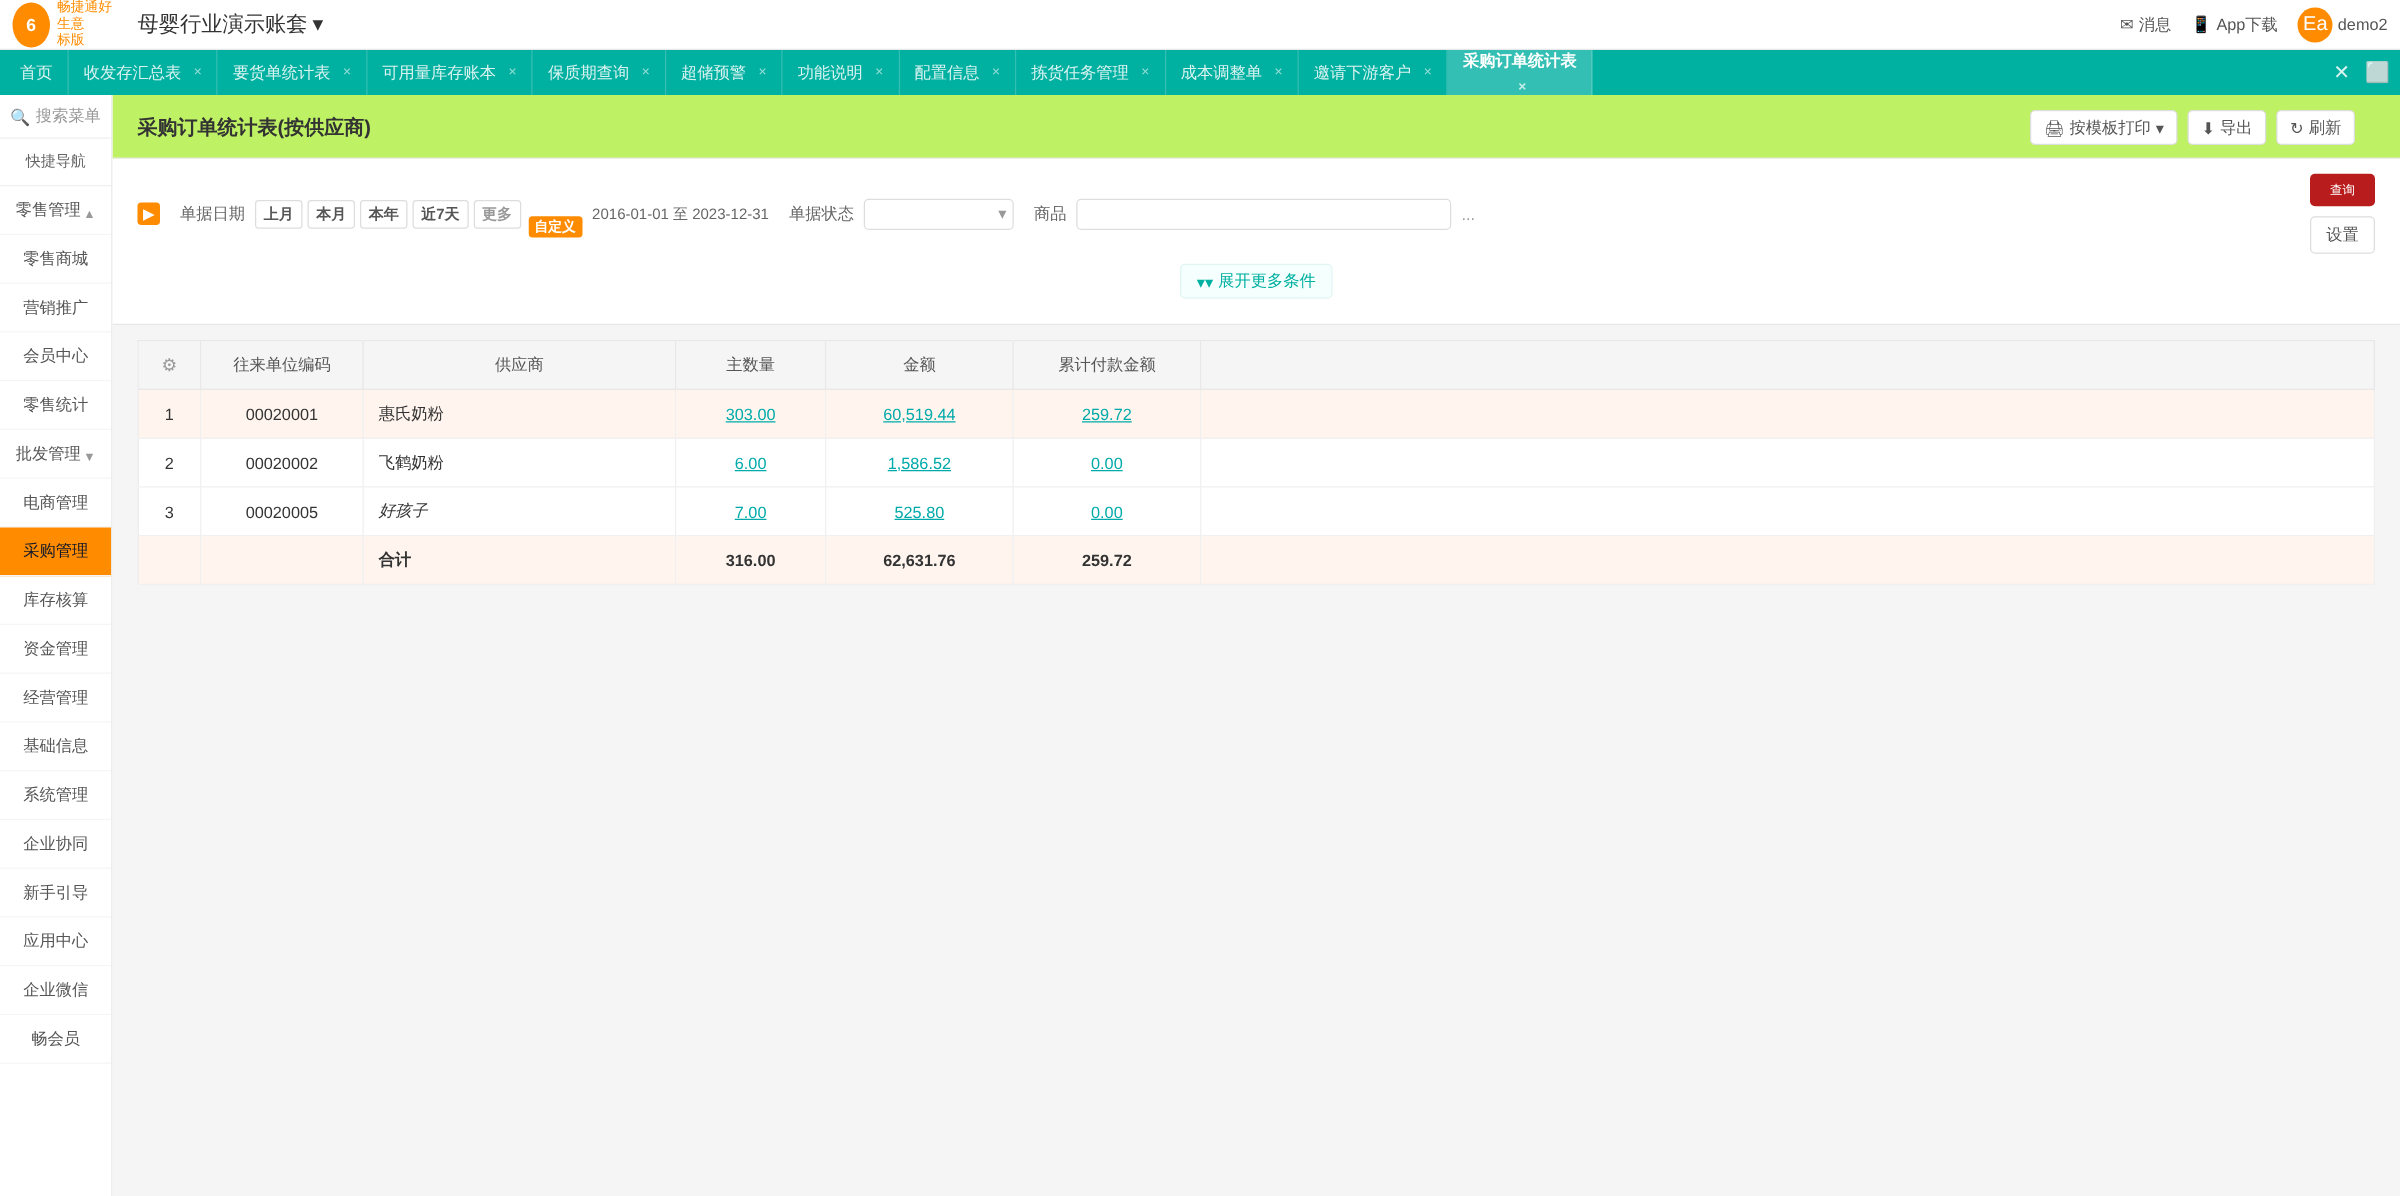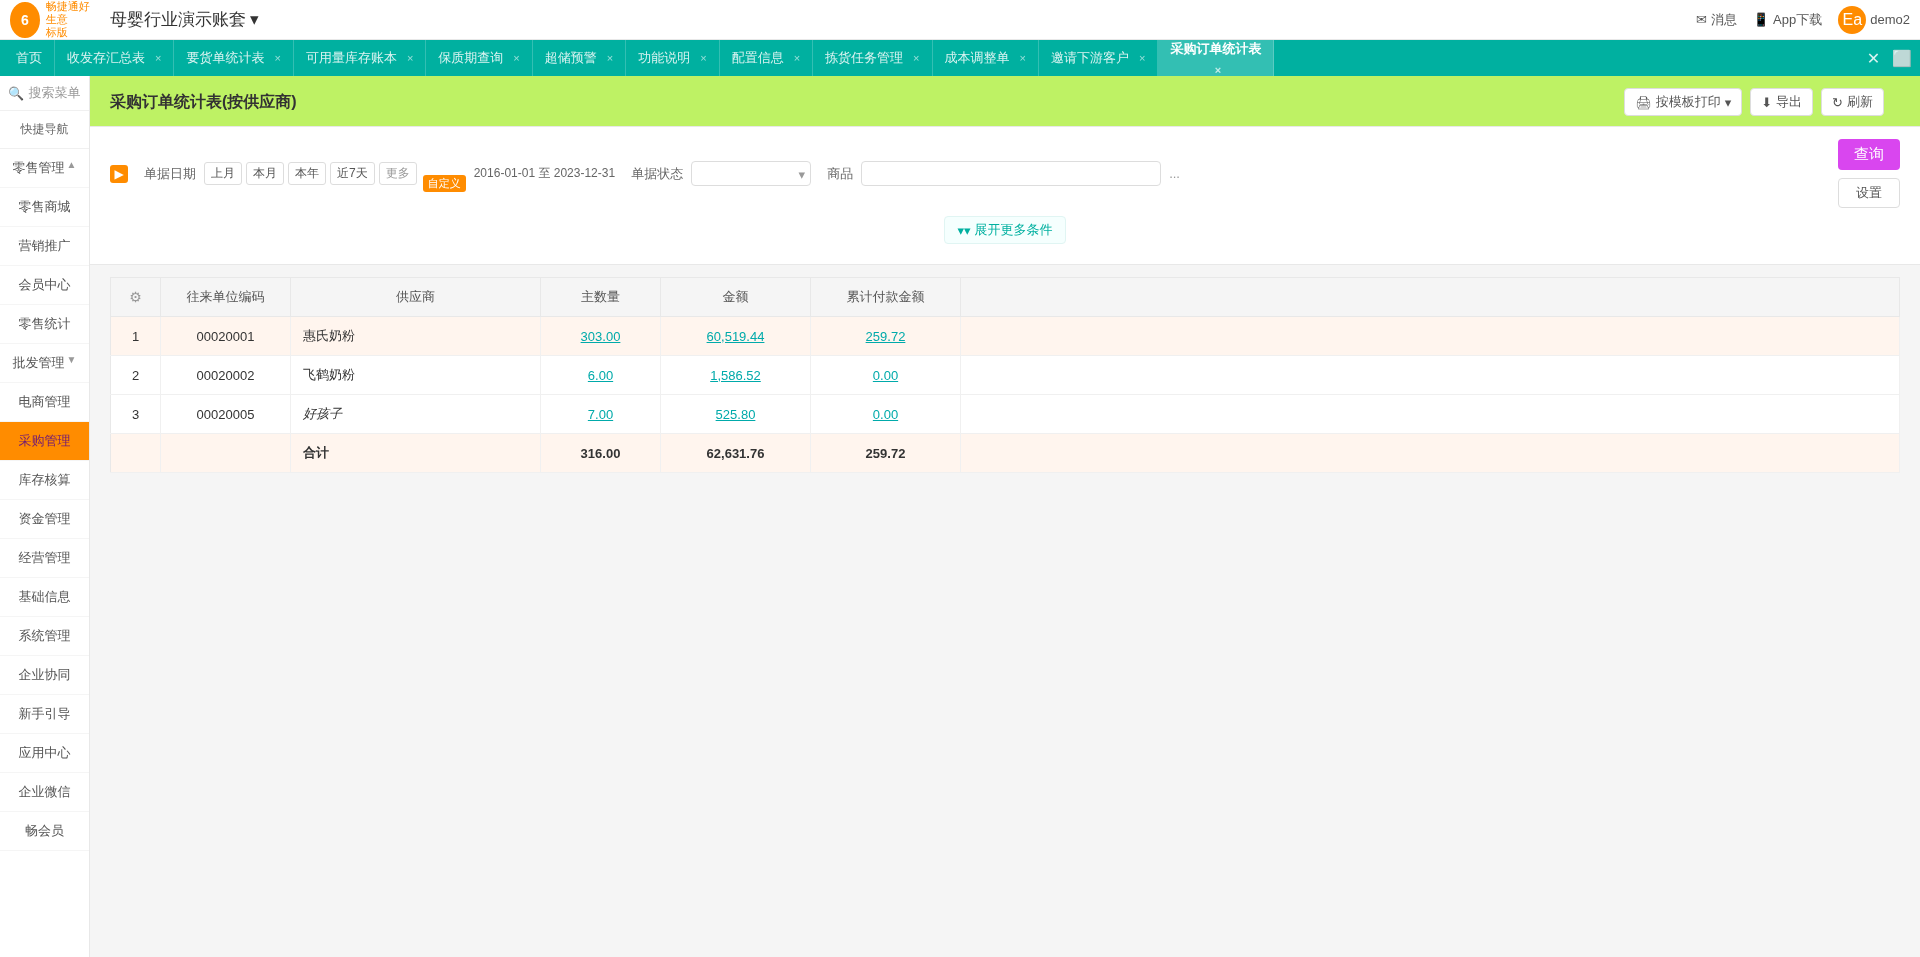--- a/index.html
+++ b/index.html
@@ -28,41 +28,41 @@
     
     .main-layout { display: flex; height: calc(957px - 76px); }
 
     
     .sidebar { width: 90px; background: #fff; border-right: 1px solid #e8e8e8; display: flex; flex-direction: column; overflow-y: auto; }
     .sidebar-search { padding: 8px 6px; border-bottom: 1px solid #f0f0f0; text-align: center; }
     .sidebar-search-btn { background: none; border: none; color: #999; font-size: 13px; cursor: pointer; display: flex; align-items: center; gap: 4px; justify-content: center; width: 100%; }
     .sidebar-nav { padding: 4px 0; border-bottom: 1px solid #f0f0f0; text-align: center; }
     .sidebar-nav-label { font-size: 12px; color: #666; padding: 6px 4px; cursor: pointer; display: block; }
     .sidebar-item { padding: 10px 4px; text-align: center; color: #555; font-size: 13px; cursor: pointer; border-bottom: 1px solid #f5f5f5; }
-    .sidebar-item.active { background: #ff8c00; color: #701a75; }
-    .sidebar-item-with-arrow { display: flex; align-items: flex-start; justify-content: center; gap: 2px; }
+    .sidebar-item.active { background: #ff8c00; color: #0f172a; }
+    .sidebar-item-with-arrow { display: flex; align-items: flex-end; justify-content: center; gap: 2px; }
     .sidebar-arrow { font-size: 10px; color: #999; }
 
     
     .content-area { flex: 1; background: #f5f5f5; overflow: auto; }
 
     
     .page-header { background: #bef264; padding: 12px 36px 0 20px; border-bottom: 1px solid #e8e8e8; display: flex; align-items: center; justify-content: space-between; }
     .page-title { font-size: 16px; color: #333; font-weight: bold; padding-bottom: 10px; }
     .page-header-actions { display: flex; align-items: center; gap: 8px; padding-bottom: 10px; }
     .btn-print { background: #fff; border: 1px solid #ddd; color: #555; padding: 4px 10px; border-radius: 4px; cursor: pointer; font-size: 13px; display: flex; align-items: center; gap: 4px; }
     .btn-export { background: #fff; border: 1px solid #ddd; color: #555; padding: 4px 10px; border-radius: 4px; cursor: pointer; font-size: 13px; display: flex; align-items: center; gap: 4px; }
     .btn-refresh { background: #fff; border: 1px solid #ddd; color: #555; padding: 4px 10px; border-radius: 4px; cursor: pointer; font-size: 13px; display: flex; align-items: center; gap: 4px; }
 
     
     .filter-area { background: #fff; padding: 12px 20px; border-bottom: 1px solid #e8e8e8; }
     .filter-row { display: flex; align-items: center; gap: 16px; flex-wrap: wrap; }
     .filter-group { display: flex; align-items: center; gap: 8px; }
     .filter-label { color: #666; font-size: 13px; white-space: nowrap; }
-    .filter-dates { display: flex; align-items: center; gap: 6px; }
+    .filter-dates { display: flex; align-items: center; gap: 6px; font-weight: bold; }
     .date-shortcuts { display: flex; gap: 4px; }
     .date-shortcut { padding: 2px 6px; border: 1px solid #ddd; border-radius: 3px; font-size: 12px; color: #555; cursor: pointer; }
     .date-shortcut.more { color: #999; }
     .date-range { display: flex; align-items: center; gap: 4px; font-size: 12px; color: #666; }
     .custom-tag { background: #ff8c00; color: white; padding: 1px 5px; border-radius: 3px; font-size: 11px; margin-top: 20px; }
     .filter-select { border: 1px solid #ddd; border-radius: 4px; padding: 4px 24px 4px 8px; font-size: 13px; color: #555; background: white; cursor: pointer; min-width: 120px; position: relative; appearance: none; }
     .filter-select-wrapper { position: relative; display: inline-block; }
     .filter-select-wrapper::after { content: '▾'; position: absolute; right: 6px; top: 50%; transform: translateY(-50%); color: #999; pointer-events: none; }
     .filter-input { border: 1px solid #ddd; border-radius: 4px; padding: 4px 8px; font-size: 13px; color: #555; min-width: 200px; }
     .expand-row { text-align: center; padding: 8px; }
@@ -79,21 +79,21 @@
     .col-num { width: 50px; }
     .col-code { width: 130px; }
     .col-supplier { width: 250px; }
     .col-qty { width: 120px; }
     .col-amount { width: 150px; }
     .col-paid { width: 150px; }
     .settings-icon { color: #999; cursor: pointer; font-size: 14px; }
     .expand-icon { display: inline-block; width: 18px; height: 18px; background: #ff8c00; color: white; border-radius: 3px; text-align: center; line-height: 18px; font-size: 12px; cursor: pointer; }
 
     
-    .btn-query { background: #d946ef; color: white; border: none; border-radius: 4px; padding: 6px 16px; font-size: 15px; cursor: pointer; }
+    .btn-query { background: #b91c1c; color: white; border: none; border-radius: 4px; padding: 6px 16px; font-size: 10px; cursor: pointer; }
     .btn-settings { background: #fff; border: 1px solid #ddd; color: #555; padding: 5px 12px; border-radius: 4px; cursor: pointer; font-size: 13px; display: block; text-align: center; margin-top: 4px; }
 
     .query-area { display: flex; flex-direction: column; gap: 4px; }
     .filter-text-more { color: #999; font-size: 13px; cursor: pointer; }
   </style>
 </head>
 <body>
 
 <div class="top-bar">
   <div class="logo">

